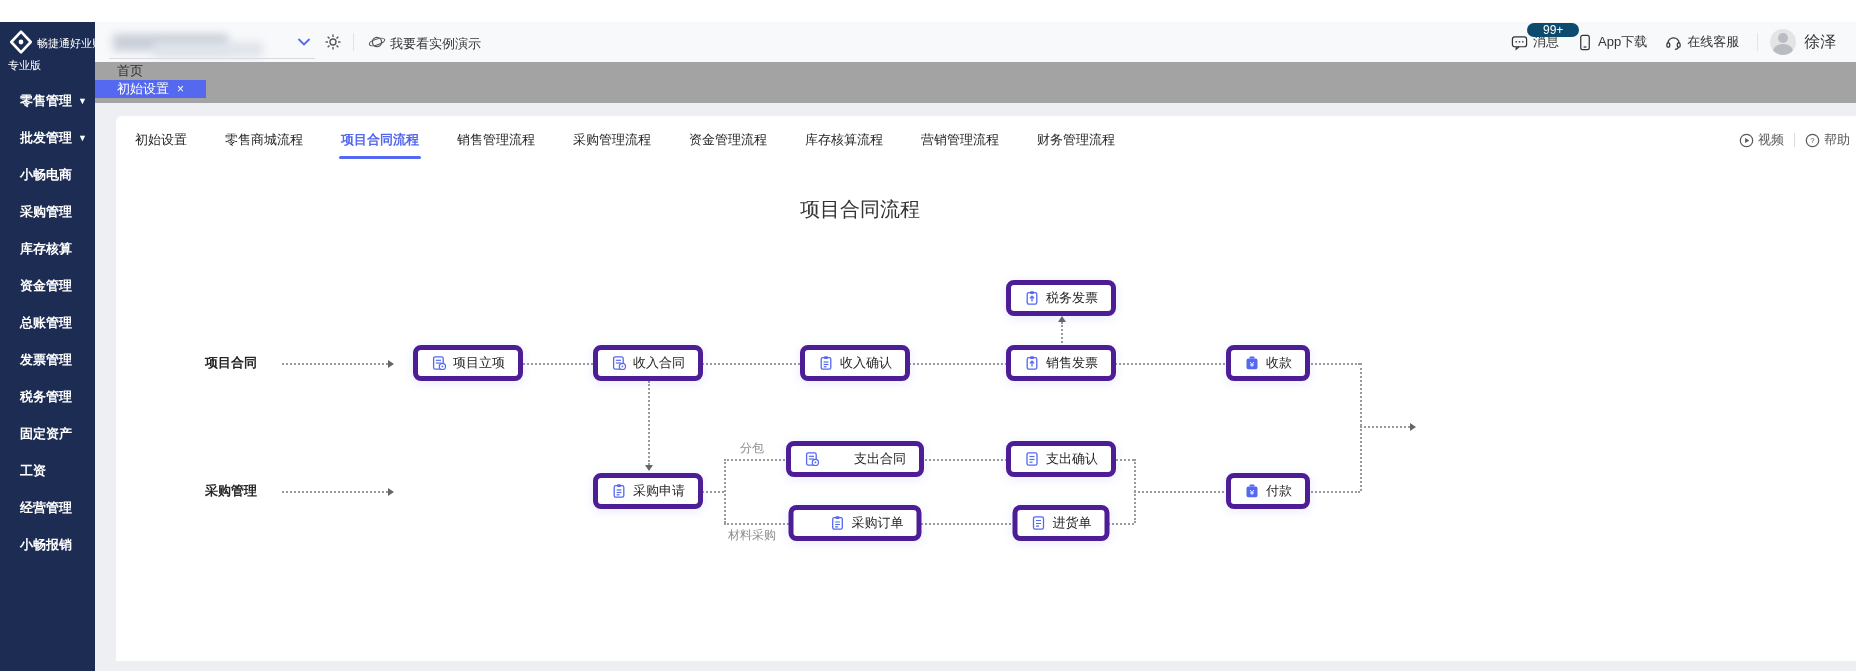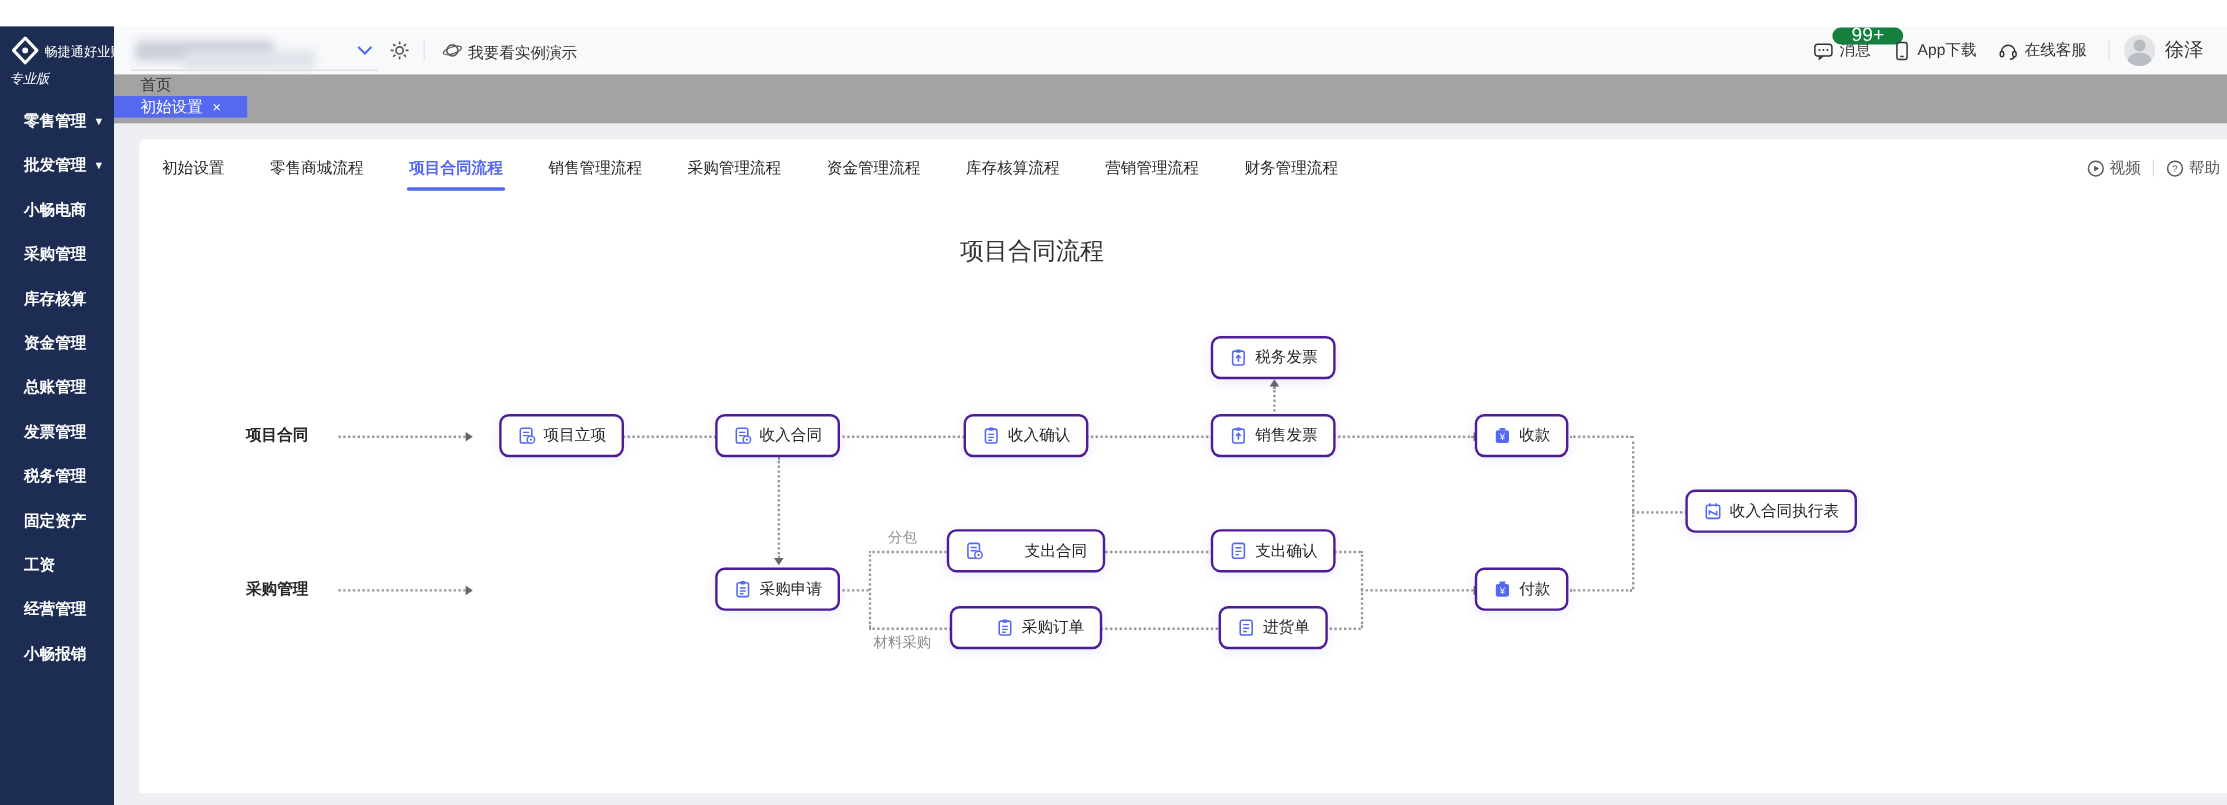--- a/index.html
+++ b/index.html
@@ -5,36 +5,36 @@
   * { margin:0; padding:0; box-sizing:border-box; }
   html,body { background:#ffffff; }
   body { font-family:"Liberation Sans","DejaVu Sans",sans-serif; color:#262626; }
   .app { position:relative; width:1856px; height:671px; overflow:hidden; background:#ffffff; }
 
   
   .sidebar { position:absolute; left:0; top:22px; width:95px; bottom:0; background:#1d2c52; }
   .logo-area { position:relative; height:60px; }
   .logo-mark { position:absolute; left:8px; top:7px; width:26px; height:26px; }
   .brand-name { position:absolute; left:37px; top:14px; width:58px; font-size:11px; color:#fff; white-space:nowrap; overflow:hidden; }
-  .edition { position:absolute; left:8px; top:36px; font-size:11px; color:#fff;font-style:italic; }
+  .edition { position:absolute; left:8px; top:36px; font-size:11px; color:#fff; }
   .menu { position:absolute; top:60px; left:0; right:0; }
   .mitem { height:37px; line-height:37px; padding-left:20px; font-size:13px; font-weight:700; color:#ffffff; white-space:nowrap; cursor:pointer; }
   .mitem .caret { display:inline-block; margin-left:6px; font-size:9px; color:#fff; transform:translateY(-1px); }
 
   
   .header { position:absolute; left:95px; top:22px; right:0; height:40px; background:#f8f9fb; }
   .org-blur1 { position:absolute; left:18px; top:12px; width:115px; height:17px; background:#c9ced8; border-radius:3px; filter:blur(4px); }
   .org-blur2 { position:absolute; left:58px; top:20px; width:110px; height:15px; background:#dfe3ea; border-radius:3px; filter:blur(4px); }
   .org-underline { position:absolute; left:14px; top:36px; width:206px; height:1px; background:#d8dbe1; }
   .hicon { position:absolute; top:11px; width:18px; height:18px; }
   .hdivider { position:absolute; top:11px; width:1px; height:18px; background:#e1e3e8; }
   .htext { position:absolute; top:13px; font-size:13px; color:#333; white-space:nowrap; }
   .header-right { position:absolute; right:0; top:0; height:40px; width:345px; display:flex; align-items:center; overflow:hidden; }
   .hr-item { display:flex; align-items:center; gap:5px; font-size:13px; color:#333; margin-right:18px; position:relative; cursor:pointer; flex:0 0 auto; }
-  .badge { position:absolute; top:-10px; left:16px; background:#15803d; color:#fff; font-size:16px; line-height:14px; padding:0 16px; border-radius:8px; white-space:nowrap; }
+  .badge { position:absolute; top:-10px; left:16px; background:#0c4a6e; color:#fff; font-size:12px; line-height:14px; padding:0 16px; border-radius:8px; white-space:nowrap; }
   .avatar { width:26px; height:26px; border-radius:50%; background:#e3e4e6; position:relative; overflow:hidden; flex:0 0 auto; margin-right:8px; }
   .avatar:before { content:""; position:absolute; left:8px; top:4px; width:10px; height:10px; border-radius:50%; background:#b9bcc2; }
   .avatar:after { content:""; position:absolute; left:3px; top:15px; width:20px; height:14px; border-radius:50%; background:#b9bcc2; }
   .uname { font-size:16px; color:#333; white-space:nowrap; }
 
   
   .tabstrip { position:absolute; left:95px; top:62px; right:0; height:41px; background:#a3a3a3; display:flex; align-items:flex-start;flex-direction:column; }
   .wtab { display:flex; align-items:center; padding:0 22px; font-size:13px; color:#333; cursor:pointer; }
   .wtab.active { background:#5468f0; color:#fff; }
   .wtab .close { margin-left:8px; font-size:12px; color:#fff; cursor:pointer; }
@@ -47,21 +47,21 @@
   .ftab { position:relative; font-size:13px; color:#262626; margin-right:34px; padding:10px 2px; cursor:pointer; white-space:nowrap; }
   .ftab.active { color:#5468f0; font-weight:700; }
   .ftab.active:after { content:""; position:absolute; left:0; right:0; bottom:0; height:3px; background:#5468f0; border-radius:2px; }
   .ft-actions { position:absolute; right:6px; top:0; height:40px; display:flex; align-items:center; gap:10px; font-size:13px; color:#595959; }
   .ft-act { display:flex; align-items:center; gap:4px; cursor:pointer; white-space:nowrap; }
   .ft-sep { width:1px; height:14px; background:#dcdcdc; }
 
   
   .dg-title { position:absolute; left:860px; top:196px; transform:translateX(-50%); font-size:20px; color:#333; font-weight:500; white-space:nowrap; }
   .lane-label { position:absolute; transform:translateY(-50%); font-size:13px; font-weight:700; color:#262626; white-space:nowrap; }
-  .node { position:absolute; transform:translate(-50%,-50%); display:flex; align-items:center; gap:6px; height:36px; padding:0 13px; background:#fff; border:2px solid #4c1d95; border-radius:8px; box-shadow:0 2px 10px rgba(84,104,240,.14); font-size:13px; color:#262626; white-space:nowrap; cursor:pointer; }
+  .node { position:absolute; transform:translate(-50%,-50%); display:flex; align-items:center; gap:6px; height:36px; padding:0 13px; background:#fff; border:5px solid #4c1d95; border-radius:8px; box-shadow:0 2px 10px rgba(84,104,240,.14); font-size:13px; color:#262626; white-space:nowrap; cursor:pointer; }
   .nicon { width:16px; height:16px; display:inline-flex; }
   .eh { position:absolute; border-top:2px dotted #9a9a9a; height:0; }
   .ev { position:absolute; border-left:2px dotted #9a9a9a; width:0; }
   .ar { position:absolute; width:0; height:0; border-top:4px solid transparent; border-bottom:4px solid transparent; border-left:6px solid #666; transform:translateY(-3px); }
   .au { position:absolute; width:0; height:0; border-left:4px solid transparent; border-right:4px solid transparent; border-bottom:6px solid #666; transform:translateX(-3px); }
   .ad { position:absolute; width:0; height:0; border-left:4px solid transparent; border-right:4px solid transparent; border-top:6px solid #666; transform:translateX(-3px); }
   .edge-label { position:absolute; font-size:12px; color:#8c8c8c; white-space:nowrap; }
   .defs { position:absolute; width:0; height:0; overflow:hidden; }
 </style>
 </head>
@@ -327,28 +327,20 @@
     <span>收款</span>
   </div>
   <div class="node" style="left:1061px; top:298px;">
     <span class="nicon">
         <svg width="16" height="16">
           <use href="#sym-invoice"></use>
         </svg>
       </span>
     <span>税务发票</span>
   </div>
-  <div class="node" style="left:1476px; top:426px;">
-    <span class="nicon">
-        <svg width="16" height="16">
-          <use href="#sym-calendar"></use>
-        </svg>
-      </span>
-    <span>收入合同执行表</span>
-  </div>
   <div class="node" style="left:648px; top:491px;">
     <span class="nicon">
         <svg width="16" height="16">
           <use href="#sym-clipboard"></use>
         </svg>
       </span>
     <span>采购申请</span>
   </div>
   <div class="node" style="left:855px; top:459px;gap:34px;">
     <span class="nicon">

